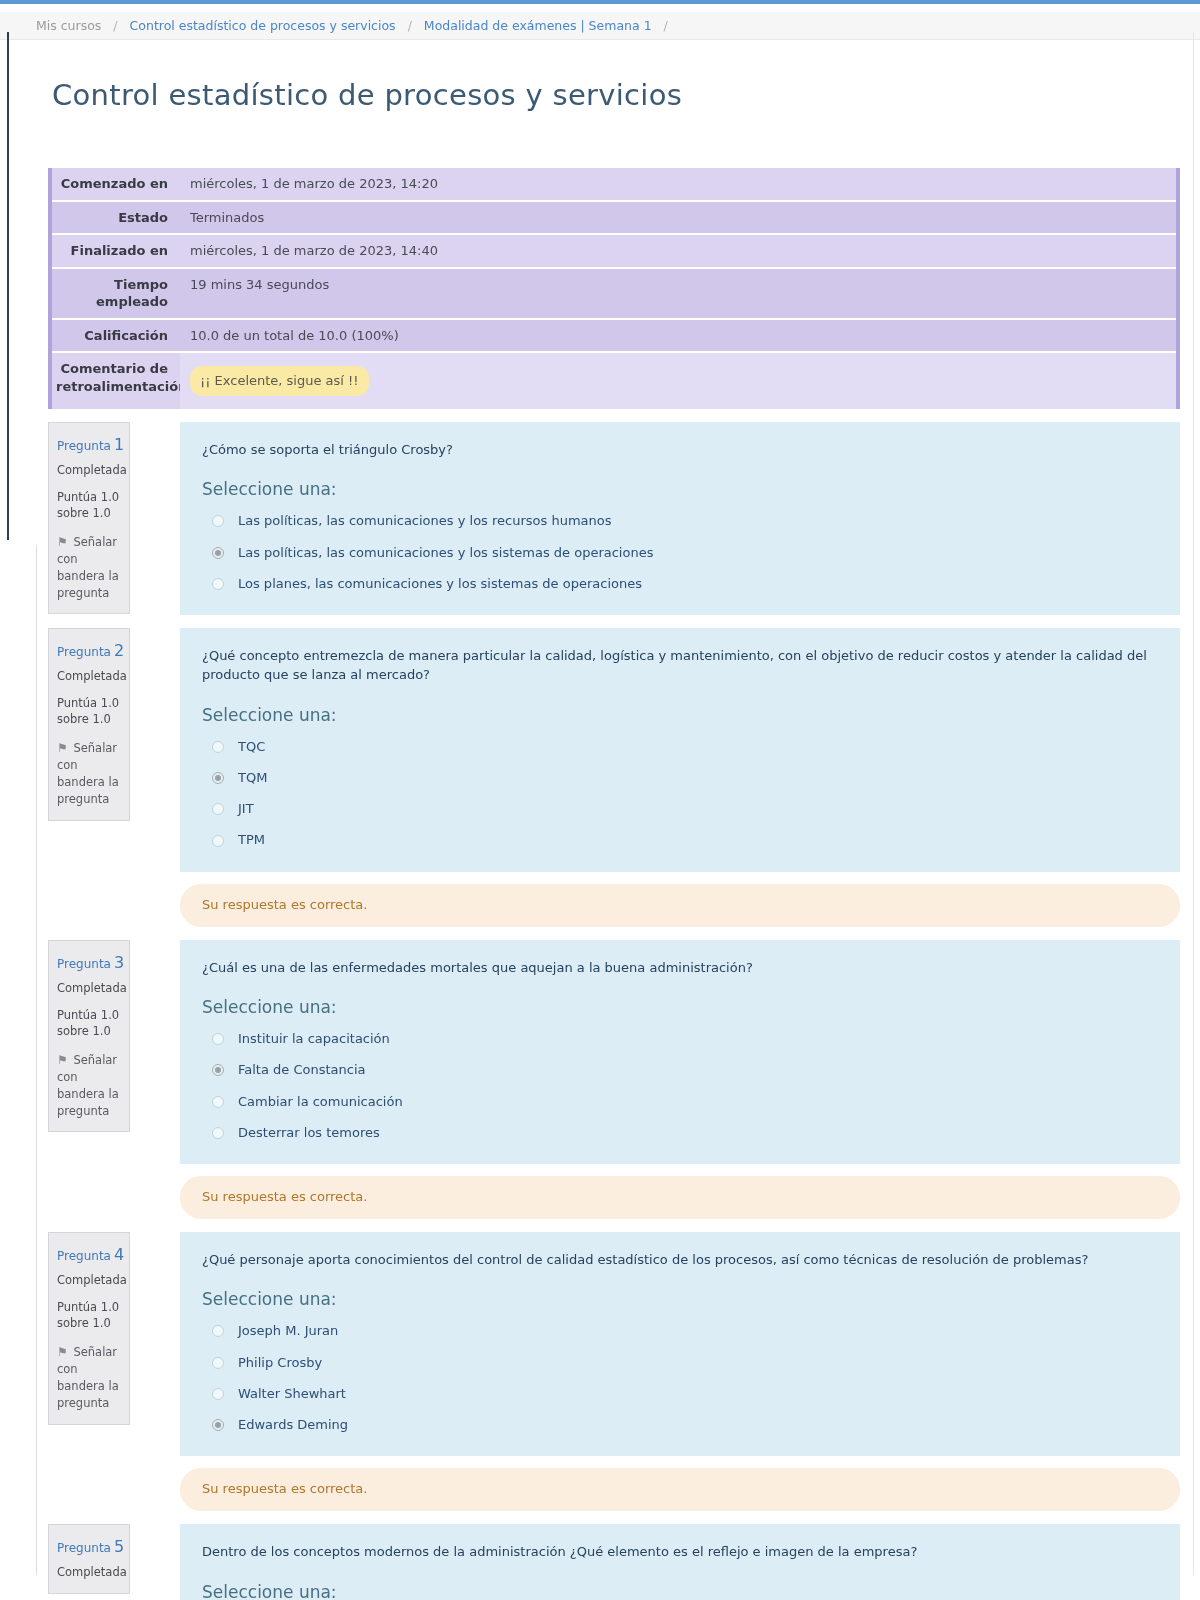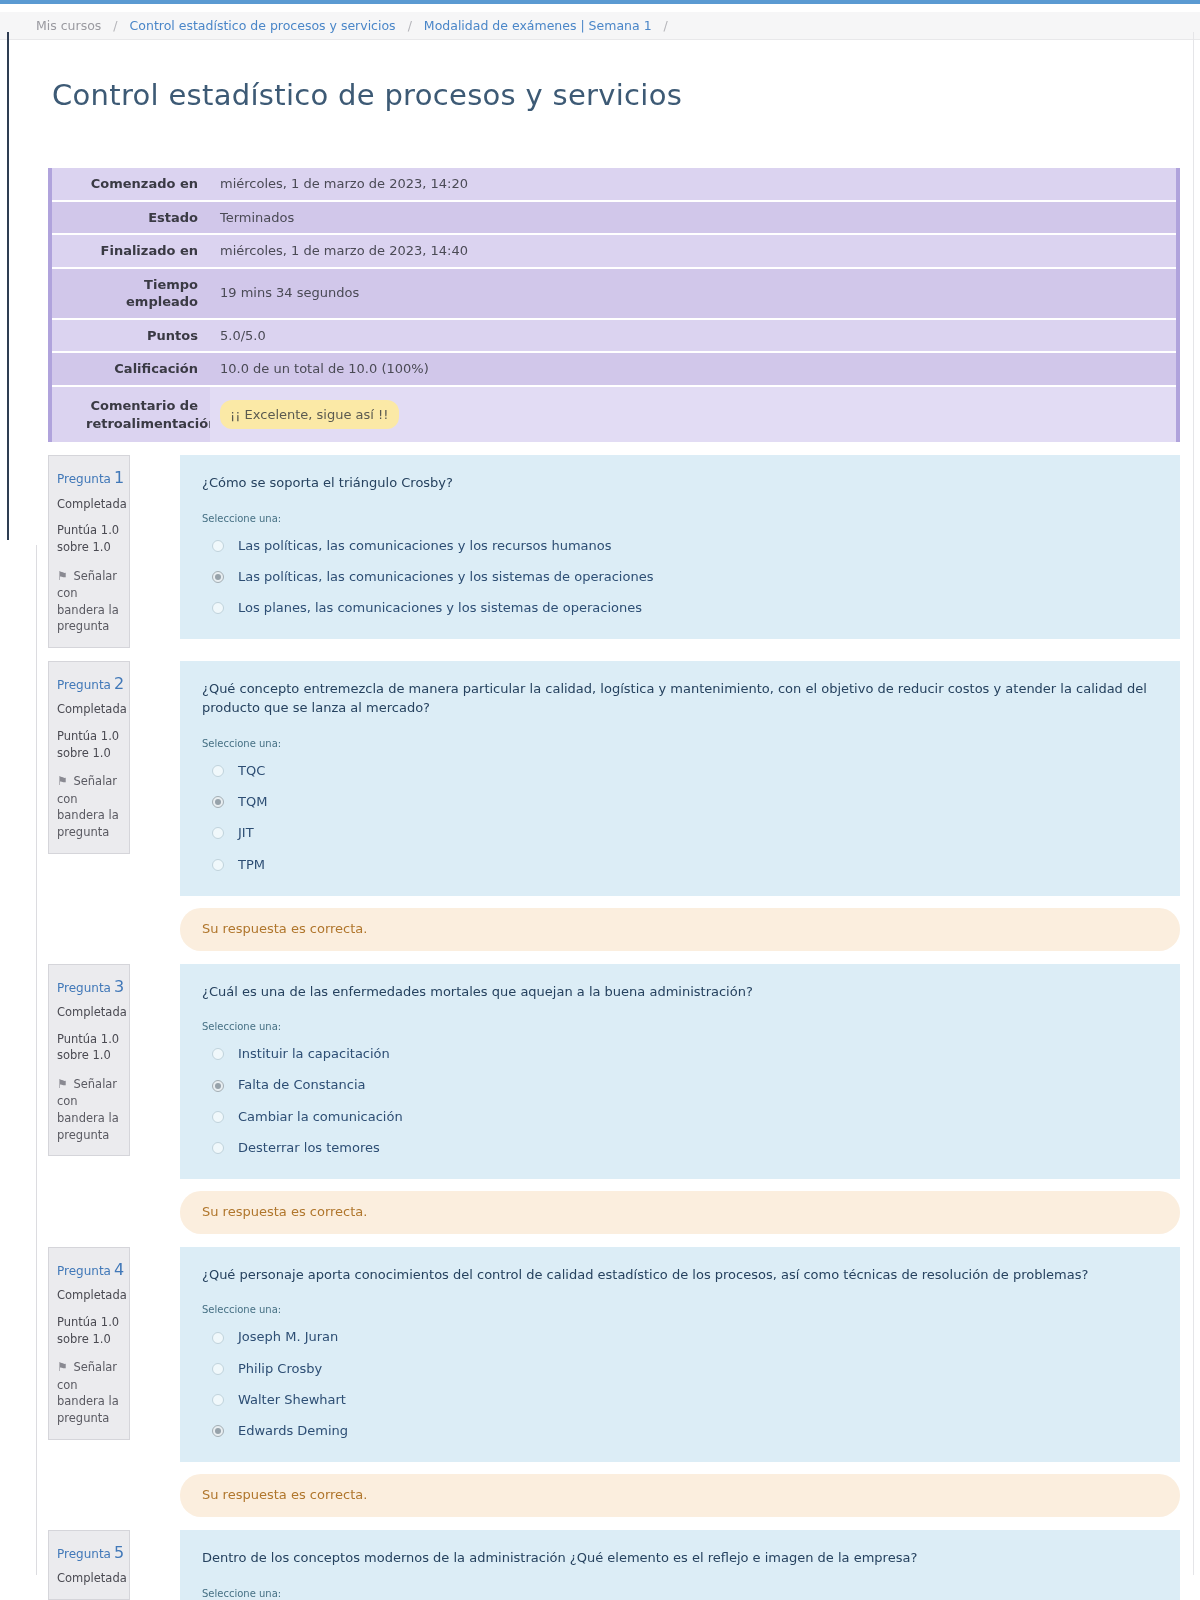--- a/index.html
+++ b/index.html
@@ -29,21 +29,21 @@
     margin:78px 0 0 52px; font-size:29px; font-weight:500;
     color:#3d5a75; letter-spacing:.3px;
   }
 
   
   .summary {
     margin:56px 0 0 48px; width:1132px;
     border-left:4px solid #b0a3dc; border-right:4px solid #b0a3dc;
     font-size:13px;
   }
-  .srow { display:flex; align-items:center;padding-left:30px; }
+  .srow { display:flex; align-items:flex-start; }
   .srow.odd  { background:#dbd3f0; }
   .srow.even { background:#d1c7ea; }
   .srow + .srow { border-top:2px solid #ffffff; }
   .slabel {
     width:128px; flex:none; text-align:right; font-weight:bold;
     color:#3a3a44; padding:7px 12px 7px 4px; line-height:1.35;
   }
   .svalue { flex:1; color:#4a4a55; padding:7px 10px; line-height:1.35; }
   .srow.chip-row .svalue { background:#e2dcf4; }
   .chip {
@@ -59,21 +59,21 @@
   }
   .qinfo .qno { color:#4178b8; font-size:12px; }
   .qinfo .qno b { font-size:16px; font-weight:500; margin-left:3px; }
   .qinfo .qstatus { margin-top:6px; }
   .qinfo .qpoints { margin-top:10px; }
   .qinfo .qflag { margin-top:12px; color:#5a5a62; }
   .flag-ico { color:#8a8a92; font-size:12px; margin-right:2px; }
   .qmain { flex:1; margin-left:20px;padding-left:30px; }
   .qcontent { background:#dcedf6; padding:18px 22px 22px 22px; }
   .qtext { font-size:13px; color:#26425f; line-height:1.5; }
-  .qprompt { font-size:10px; color:#467084; margin-top:20px; }
+  .qprompt { font-size:17px; color:#467084; margin-top:20px; }
   .opt { display:flex; align-items:center; margin-top:13px; }
   .radio {
     width:12px; height:12px; border-radius:50%; flex:none;
     background:#f0f8fb; border:1px solid #c0d3dc; margin:0 14px 0 10px;
     position:relative; cursor:pointer;
   }
   .radio.sel { border-color:#a3aeb4; background:#e8eef1; }
   .radio.sel::after {
     content:""; position:absolute; left:2px; top:2px; width:6px; height:6px;
     border-radius:50%; background:#96a2aa;
@@ -118,24 +118,20 @@
   <div class="srow odd">
     <div class="slabel">Finalizado en</div>
     <div class="svalue">miércoles, 1 de marzo de 2023, 14:40</div>
   </div>
 
   <div class="srow even">
     <div class="slabel">Tiempo empleado</div>
     <div class="svalue">19 mins 34 segundos</div>
   </div>
 
-  <div class="srow odd">
-    <div class="slabel">Puntos</div>
-    <div class="svalue">5.0/5.0</div>
-  </div>
 
   <div class="srow even">
     <div class="slabel">Calificación</div>
     <div class="svalue">10.0 de un total de 10.0 (100%)</div>
   </div>
 
   <div class="srow odd chip-row">
     <div class="slabel">Comentario de retroalimentación</div>
     <div class="svalue"><span class="chip">¡¡ Excelente, sigue así !!</span></div>
   </div>

